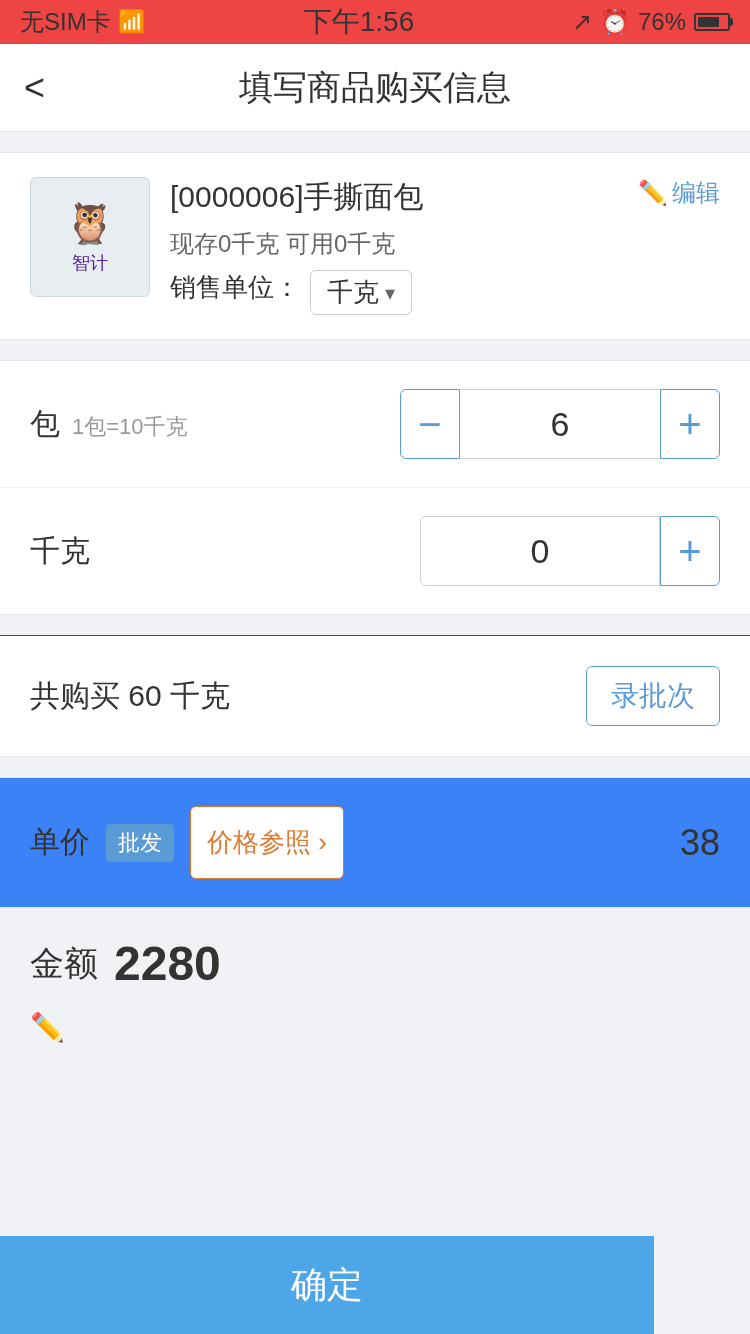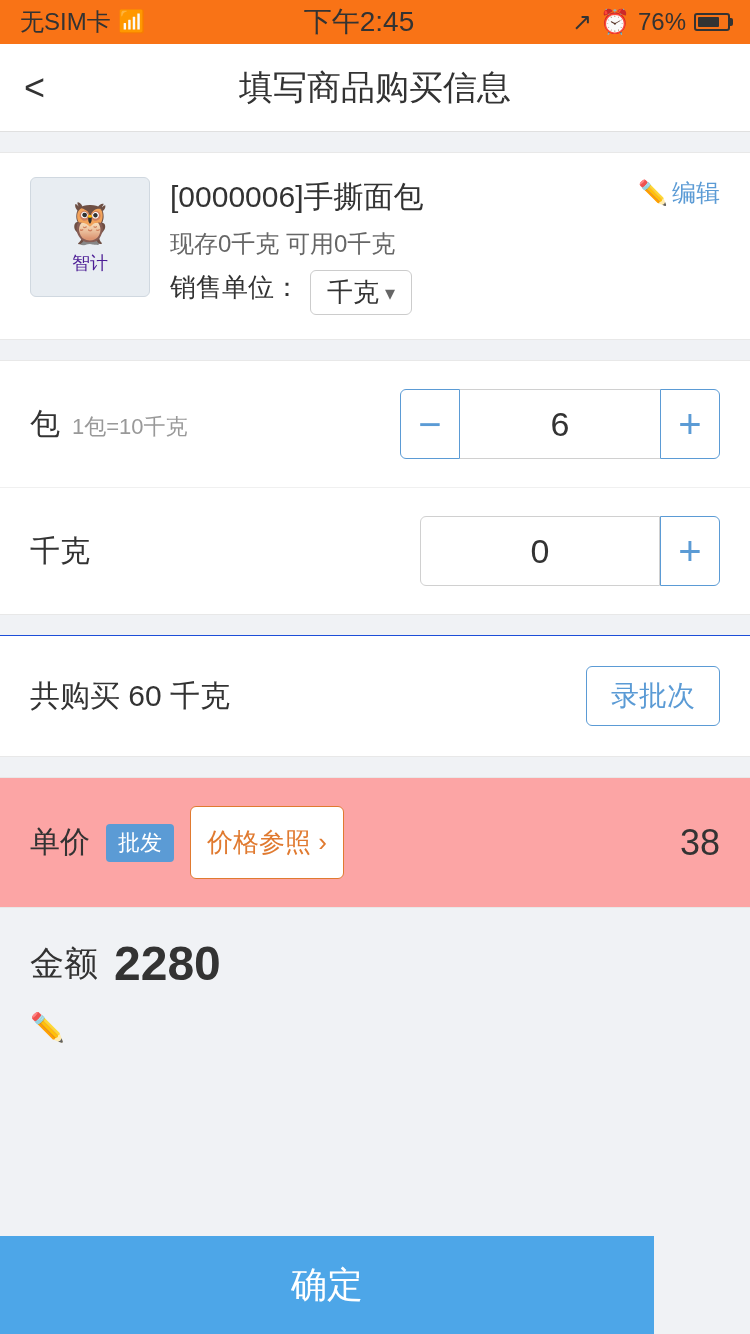--- a/index.html
+++ b/index.html
@@ -10,21 +10,21 @@
       min-height: 1334px;
       background: #f0f2f5;
       font-size: 28px;
       color: #333;
     }
 
     
     .status-bar {
       width: 750px;
       height: 44px;
-      background: #f97316;
+      background: #ef4444;
       display: flex;
       align-items: center;
       justify-content: space-between;
       padding: 0 20px;
       font-size: 24px;
       color: #333;
     }
     .status-left { display: flex; align-items: center; gap: 8px; }
     .status-center { font-size: 28px; font-weight: 500; }
     .status-right { display: flex; align-items: center; gap: 8px; font-size: 24px; }
@@ -226,21 +226,21 @@
       border-radius: 6px;
       padding: 10px 24px;
       color: #5b9bd5;
       font-size: 28px;
       background: #fff;
       cursor: pointer;
     }
 
     
     .price-section {
-      background: #fca5a5;
+      background: #3b82f6;
       margin-top: 20px;
       border-top: 1px solid #e8e8e8;
       border-bottom: 1px solid #e8e8e8;
       padding: 28px 30px;
       display: flex;
       align-items: center;
       gap: 16px;
     }
     .price-label {
       font-size: 30px;
@@ -329,21 +329,21 @@
     }
   </style>
 </head>
 <body>
 
 <div class="status-bar">
   <div class="status-left">
     <span>无SIM卡</span>
     <span class="wifi-icon">📶</span>
   </div>
-  <div class="status-center">下午2:45</div>
+  <div class="status-center">下午1:56</div>
   <div class="status-right">
     <span>↗</span>
     <span>⏰</span>
     <span>76%</span>
     <span class="battery-box">
       <span class="battery-fill"></span>
       <span class="battery-tip"></span>
     </span>
   </div>
 </div>

